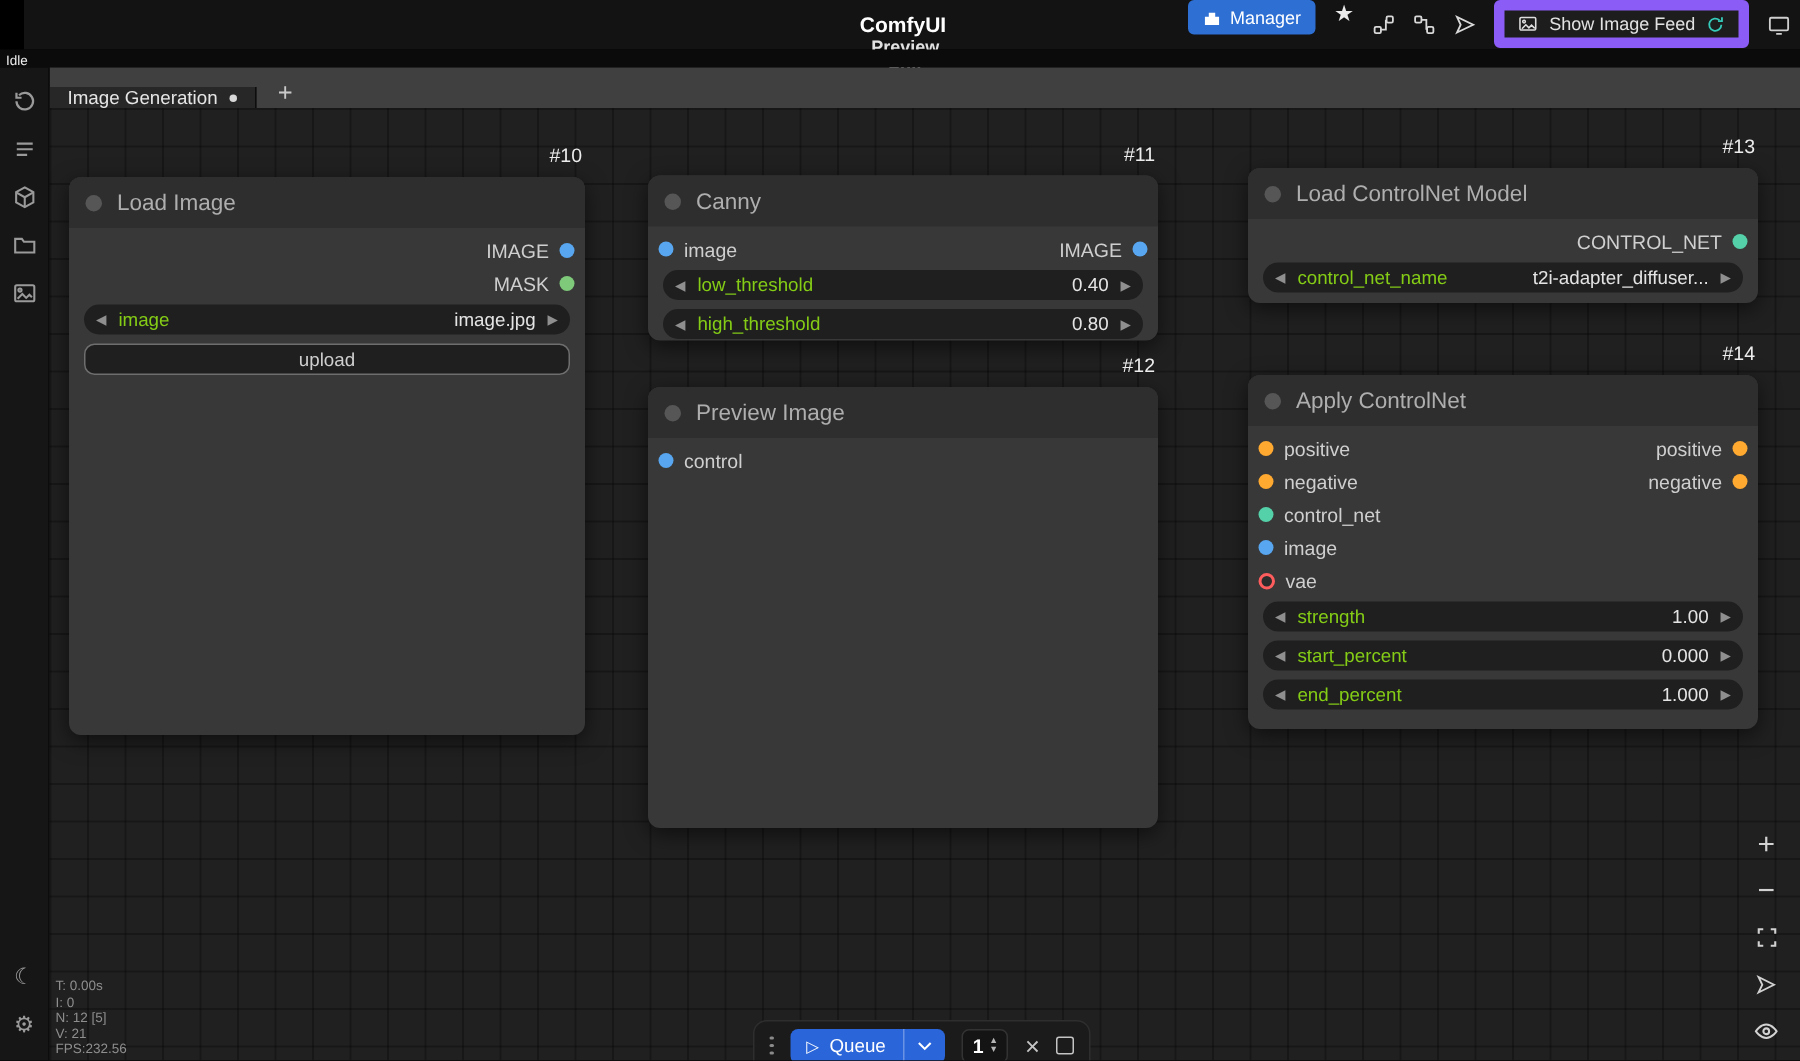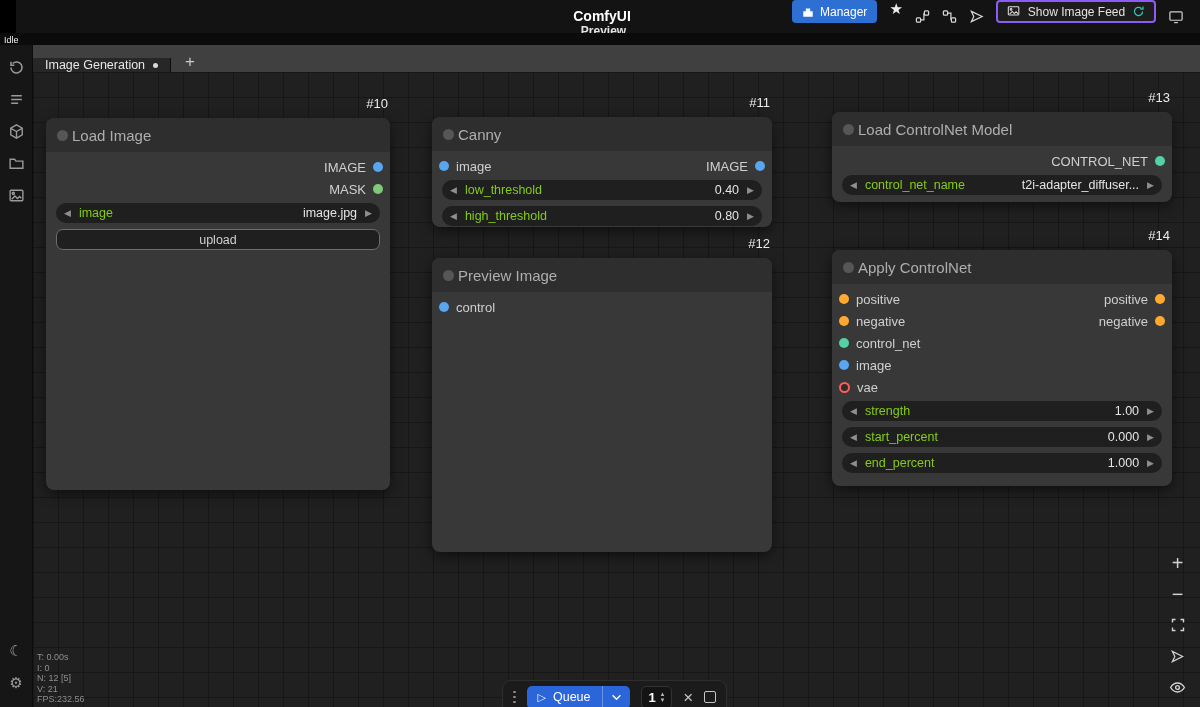--- a/index.html
+++ b/index.html
@@ -16,21 +16,21 @@
   .icon-btn { width:28px; height:24px; border-radius:4px; border:1px solid #3a3a3a;
     background:#1c1c1c; display:flex; align-items:center; justify-content:center; margin-right:7px; cursor:pointer; }
   .icon-btn.active { background:#16394b; border-color:#2e6f92; }
   .sys-stat { font-size:11px; font-weight:600; color:#dedede; margin-left:26px; }
   .sys-stat:first-of-type { margin-left:16px; }
   .mb-right { position:absolute; left:776px; top:0; height:33px; display:flex; gap:12px; }
   .manager-btn { height:23px; background:#2e6fd4; border:none; border-radius:4px; color:#fff;
     font-size:12px; display:flex; align-items:center; gap:6px; padding:0 10px; cursor:pointer; }
   .star { color:#ececec; font-size:15px; cursor:pointer; }
   .top-svg { display:flex; align-items:center; cursor:pointer; }
-  .feed-btn { height:23px; background:#1d1d1d; border:2px solid #8b5cf6; border-radius:4px;
+  .feed-btn { height:32px; background:#1d1d1d; border:7px solid #8b5cf6; border-radius:4px;
     color:#e2e2e2; font-size:12px; display:flex; align-items:center; gap:7px; padding:0 9px; cursor:pointer; }
 
   
   .status-strip { position:absolute; left:0; top:33px; width:1200px; height:12px;
     background:#0b0b0b; display:flex; align-items:flex-end; padding-left:4px; }
   .status-strip span { font-size:9px; color:#f0f0f0; }
 
   
   .tabbar { position:absolute; left:33px; top:45px; width:1167px; height:27px;
     background:#404040; display:flex; align-items:flex-end; }
@@ -52,21 +52,21 @@
     background-color:#202020; overflow:hidden;
     background-image:linear-gradient(rgba(0,0,0,.28) 1px, transparent 1px),
       linear-gradient(90deg, rgba(0,0,0,.28) 1px, transparent 1px);
     background-size:25px 25px; }
   #node-layer { position:absolute; inset:0; }
 
   
   .node { position:absolute; background:#383838; border-radius:8px;
     box-shadow:0 4px 14px rgba(0,0,0,.55); cursor:grab; }
   .node-num { position:absolute; top:-22px; right:2px; font-size:13px; color:#ececec; }
-  .node-header { height:34px; display:flex; align-items:center; gap:4px; padding:0 11px;
+  .node-header { height:34px; display:flex; align-items:center; gap:10px; padding:0 11px;
     background:#2e2e2e; border-radius:8px 8px 0 0; }
   .collapse-dot { width:11px; height:11px; border-radius:50%; background:#565656; flex:none; cursor:pointer; }
   .node-title { font-size:15px; color:#aeaeae; }
   .slot-row { position:absolute; left:0; right:0; height:22px; display:flex;
     align-items:center; justify-content:space-between; padding:0 7px; }
   .slot-left, .slot-right { display:flex; align-items:center; gap:7px; }
   .slot-dot { width:10px; height:10px; border-radius:50%; flex:none; cursor:crosshair; }
   .slot-label { font-size:13px; color:#cfcfcf; }
   .widget { position:absolute; left:10px; right:10px; height:20px; background:#1f1f1f;
     border-radius:10px; display:flex; align-items:center; gap:8px; padding:0 8px; cursor:pointer; }

